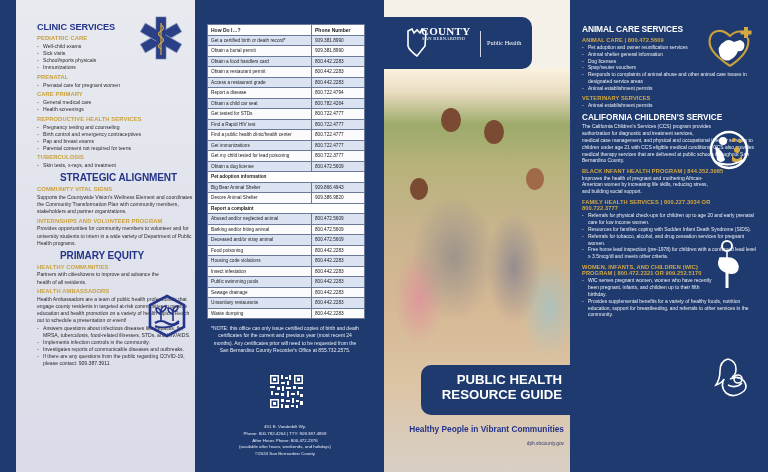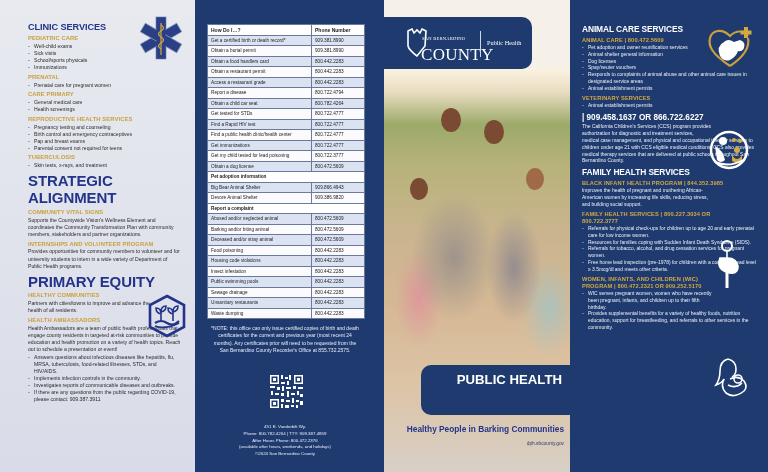--- a/index.html
+++ b/index.html
@@ -1,23 +1,23 @@
 <!DOCTYPE html>
 <html><head>
 <meta charset="utf-8">
 <style>
   * { box-sizing: border-box; margin: 0; padding: 0; }
   html, body { width: 768px; height: 472px; overflow: hidden; background: #1e3a6e; }
   body { font-family: "Liberation Sans", sans-serif; position: relative; }
   .panel { position: absolute; top: 0; height: 472px; }
 
   
-  #p1 { left: 0; width: 195px; background: linear-gradient(#e8eaf0, #d9dce8); padding: 18px 14px 0 28px; color: #2a2a2a; }
+  #p1 { left: 16px; width: 195px; background: linear-gradient(#e8eaf0, #d9dce8); padding: 18px 14px 0 21px; color: #2a2a2a; }
   .h1 { font-family: "Liberation Sans", sans-serif; font-weight: 700; color: #23348a; font-size: 9.2px; letter-spacing: -0.1px; line-height: 1.15; margin-top: 3px; }
-  .h1.big { font-size: 15px; }
+  .h1.big { font-size: 10px; margin-left: 23px; }
   .h2 { font-weight: 700; color: #c9a03c; font-size: 5.8px; line-height: 1.2; margin-top: 2.5px; letter-spacing: 0.1px; }
   .ul { list-style: none; font-size: 5.1px; line-height: 1.38; margin-top: 1px; }
   .ul li { padding-left: 6px; position: relative; }
   .ul li::before { content: "-"; position: absolute; left: 0; }
   .para { font-size: 5.1px; line-height: 1.38; margin-top: 1px; }
   #p1 .h1:first-child { margin-top: 4px; }
 
   .star-icon { position: absolute; left: 137px; top: 14px; width: 48px; height: 48px; }
   .equity-icon { position: absolute; left: 147px; top: 294px; width: 40px; height: 44px; }
 
@@ -42,21 +42,21 @@
     background:
       radial-gradient(ellipse 60px 90px at 70px 190px, rgba(120,120,135,0.55), transparent 70%),
       radial-gradient(ellipse 40px 80px at 130px 200px, rgba(80,90,140,0.45), transparent 70%),
       radial-gradient(ellipse 35px 70px at 35px 230px, rgba(230,120,160,0.5), transparent 70%),
       radial-gradient(ellipse 40px 70px at 165px 240px, rgba(140,200,220,0.55), transparent 70%),
       linear-gradient(180deg, #fbf3e2 0%, #e9dcc0 6%, #9caa6a 14%, #b7b27a 24%, #c9b48e 40%, #d6b995 60%, #dcc4a5 78%, #d8cfc6 100%); }
   .face { position: absolute; border-radius: 50%; background: #7a4b32; }
   .logo-bar { position: absolute; left: 9px; top: 17px; width: 148px; height: 52px; background: #1e3a6e; border-radius: 0 10px 10px 0; }
   .shield-icon { position: absolute; left: 22px; top: 11px; width: 22px; height: 30px; }
   .logo-text-small { position: absolute; left: 38px; top: 19px; font-family: "Liberation Serif", serif; color: #fff; font-size: 4.6px; letter-spacing: 0.2px; }
-  .logo-text-big { position: absolute; left: 37px; top: 28px; font-family: "Liberation Serif", serif; color: #fff; font-size: 17px; letter-spacing: 0.3px; }
+  .logo-text-big { position: absolute; left: 37px; top: 8px; font-family: "Liberation Serif", serif; color: #fff; font-size: 11px; letter-spacing: 0.3px; font-weight: bold; }
   .logo-divider { position: absolute; left: 96px; top: 14px; width: 1px; height: 26px; background: #cfd6e6; }
   .logo-dept { position: absolute; left: 103px; top: 22px; font-family: "Liberation Serif", serif; color: #fff; font-size: 6.3px; }
   .title-box { position: absolute; left: 46px; top: 365px; width: 149px; height: 50px; background: #1e3a6e; border-radius: 10px 0 0 10px; padding: 8px 8px 0 0; text-align: right; color: #fff; font-weight: 700; font-size: 13.2px; line-height: 1.12; }
   .tagline { position: absolute; left: 12px; top: 424px; width: 177px; text-align: right; color: #23348a; font-weight: 700; font-size: 8.3px; }
   .url { position: absolute; left: 12px; top: 441px; width: 177px; text-align: right; color: #2e3b6a; font-size: 4.8px; }
 
   
   #p4 { left: 570px; width: 198px; background: #1e3a6e; padding: 22px 12px 0 12px; color: #eef1f8; }
   #p4 .h1 { color: #fff; font-size: 8.4px; margin-top: 3px; }
   #p4 .h2 { color: #d4a842; font-size: 5.7px; }
@@ -324,48 +324,48 @@
     <svg class="shield-icon" viewBox="0 0 22 30">
       <path d="M2 3 L6 1 L8 5 L11 2 L14 5 L16 1 L20 3 L19 18 Q11 28 11 28 Q3 22 2 18 Z" fill="none" stroke="#fff" stroke-width="1.6"></path>
     </svg>
     <span class="logo-text-small">SAN BERNARDINO</span>
     <span class="logo-text-big">COUNTY</span>
     <div class="logo-divider"></div>
     <span class="logo-dept">Public Health</span>
   </div>
   <div class="title-box">
     <div>PUBLIC HEALTH</div>
+    <div>RESOURCE GUIDE</div>
   </div>
-  <div class="tagline">Healthy People in Barking Communities</div>
+  <div class="tagline">Healthy People in Vibrant Communities</div>
   <div class="url">dph.sbcounty.gov</div>
 </section>
 
 <section class="panel" id="p4">
   <div class="h1">ANIMAL CARE SERVICES</div>
   <div class="h2">ANIMAL CARE | 800.472.5609</div>
   <ul class="ul">
     <li>Pet adoption and owner reunification services</li>
     <li>Animal shelter general information</li>
     <li>Dog licenses</li>
     <li>Spay/neuter vouchers</li>
     <li>Responds to complaints of animal abuse and other animal care issues in designated service areas</li>
     <li>Animal establishment permits</li>
   </ul>
   <div class="h2">VETERINARY SERVICES</div>
   <ul class="ul">
     <li>Animal establishment permits</li>
   </ul>
 
   <div class="ccs-title">
-    <div>| 909.458.1637 OR 866.722.6227</div>
+    <div>CALIFORNIA CHILDREN'S SERVICE</div>
   </div>
   <p class="para indent-narrow">The California Children's Services (CCS) program provides authorization for diagnostic and treatment services,</p>
   <p class="para" style="margin-top:0">medical case management, and physical and occupational therapy services to children under age 21 with CCS eligible medical conditions. CCS also provides medical therapy services that are delivered at public schools throughout San Bernardino County.</p>
 
-  <div class="h1">FAMILY HEALTH SERVICES</div>
   <div class="h2">BLACK INFANT HEALTH PROGRAM | 844.352.3985</div>
   <p class="para indent-narrow">Improves the health of pregnant and mothering African-American women by increasing life skills, reducing stress, and building social support.</p>
   <div class="h2 indent-narrow">FAMILY HEALTH SERVICES | 800.227.3034 OR 800.722.3777</div>
   <ul class="ul">
     <li>Referrals for physical check-ups for children up to age 20 and early prenatal care for low income women.</li>
     <li>Resources for families coping with Sudden Infant Death Syndrome (SIDS).</li>
     <li>Referrals for tobacco, alcohol, and drug cessation services for pregnant women.</li>
     <li>Free home lead inspection (pre-1978) for children with a confirmed lead level ≥ 3.5mcg/dl and meets other criteria.</li>
   </ul>
   <div class="h2 indent-narrow">WOMEN, INFANTS, AND CHILDREN (WIC) PROGRAM | 800.472.2321 OR 909.252.5170</div>

